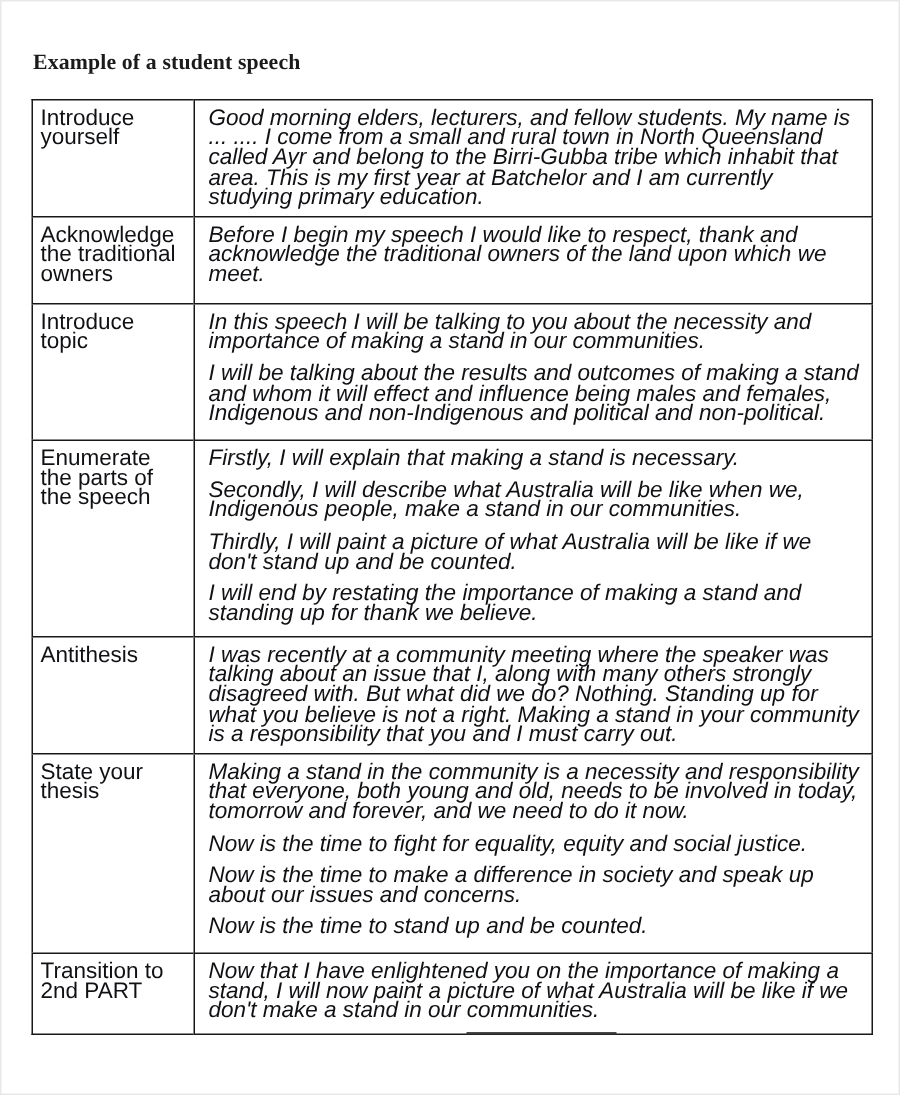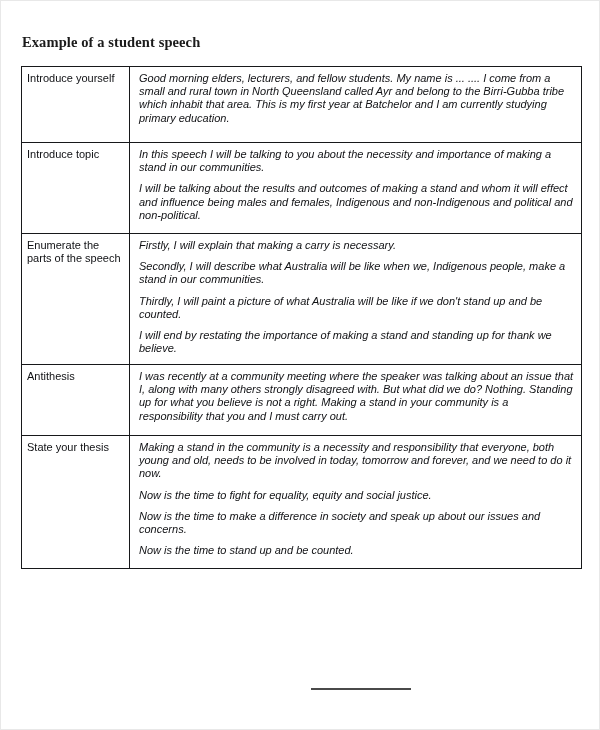--- a/index.html
+++ b/index.html
@@ -53,21 +53,21 @@
   .speech-table tr {
     border-bottom: 1.6px solid #17181a;
   }
   .speech-table tr:last-child {
     border-bottom: none;
   }
 
   .speech-table td {
     vertical-align: top;
     padding: 4px 7px 6px 6px;
-    font-size: 11px;
+    font-size: 15px;
     line-height: 13.2px;
     color: #101114;
     border: none;
   }
 
   .speech-table td.stage {
     border-right: 1.6px solid #17181a;
     padding-left: 5px;
     padding-top: 5px;
     word-wrap: break-word;
@@ -118,49 +118,61 @@
       <col class="c-stage">
       <col class="c-text">
     </colgroup>
     <tbody>
         <tr data-row="0">
           <td class="stage">Introduce yourself</td>
           <td class="body">
             <p>Good morning elders, lecturers, and fellow students. My name is ... .... I come from a small and rural town in North Queensland called Ayr and belong to the Birri-Gubba tribe which inhabit that area. This is my first year at Batchelor and I am currently studying primary education.</p>
           </td>
         </tr>
+        <tr data-row="1">
+          <td class="stage">Acknowledge the traditional owners</td>
+          <td class="body">
+            <p>Before I begin my speech I would like to respect, thank and acknowledge the traditional owners of the land upon which we meet.</p>
+          </td>
+        </tr>
         <tr data-row="2">
           <td class="stage">Introduce topic</td>
           <td class="body">
             <p>In this speech I will be talking to you about the necessity and importance of making a stand in our communities.</p>
             <p>I will be talking about the results and outcomes of making a stand and whom it will effect and influence being males and females, Indigenous and non-Indigenous and political and non-political.</p>
           </td>
         </tr>
         <tr data-row="3">
           <td class="stage">Enumerate the parts of the speech</td>
           <td class="body">
-            <p>Firstly, I will explain that making a carry is necessary.</p>
+            <p>Firstly, I will explain that making a stand is necessary.</p>
             <p>Secondly, I will describe what Australia will be like when we, Indigenous people, make a stand in our communities.</p>
             <p>Thirdly, I will paint a picture of what Australia will be like if we don't stand up and be counted.</p>
             <p>I will end by restating the importance of making a stand and standing up for thank we believe.</p>
           </td>
         </tr>
         <tr data-row="5">
           <td class="stage">Antithesis</td>
           <td class="body">
             <p>I was recently at a community meeting where the speaker was talking about an issue that I, along with many others strongly disagreed with. But what did we do? Nothing. Standing up for what you believe is not a right. Making a stand in your community is a responsibility that you and I must carry out.</p>
           </td>
         </tr>
         <tr data-row="6">
           <td class="stage">State your thesis</td>
           <td class="body">
             <p>Making a stand in the community is a necessity and responsibility that everyone, both young and old, needs to be involved in today, tomorrow and forever, and we need to do it now.</p>
             <p>Now is the time to fight for equality, equity and social justice.</p>
             <p>Now is the time to make a difference in society and speak up about our issues and concerns.</p>
             <p>Now is the time to stand up and be counted.</p>
           </td>
         </tr>
+        <tr data-row="7">
+          <td class="stage">Transition to 2nd PART</td>
+          <td class="body">
+            <p>Now that I have enlightened you on the importance of making a stand, I will now paint a picture of what Australia will be like if we don't make a stand in our communities.</p>
+          </td>
+        </tr>
       </tbody>
   </table>
 
   <div class="page-artifact"></div>
 
 </div>
 
 </body></html>

